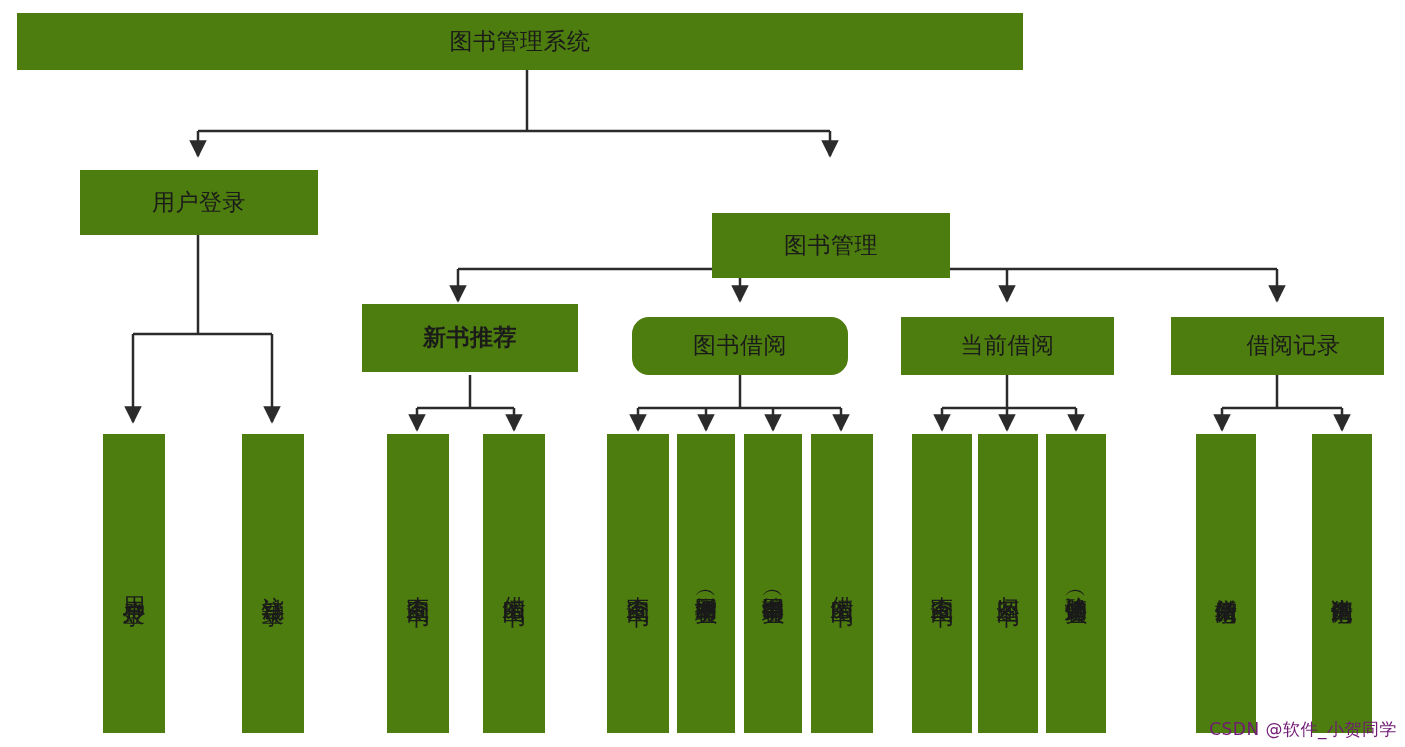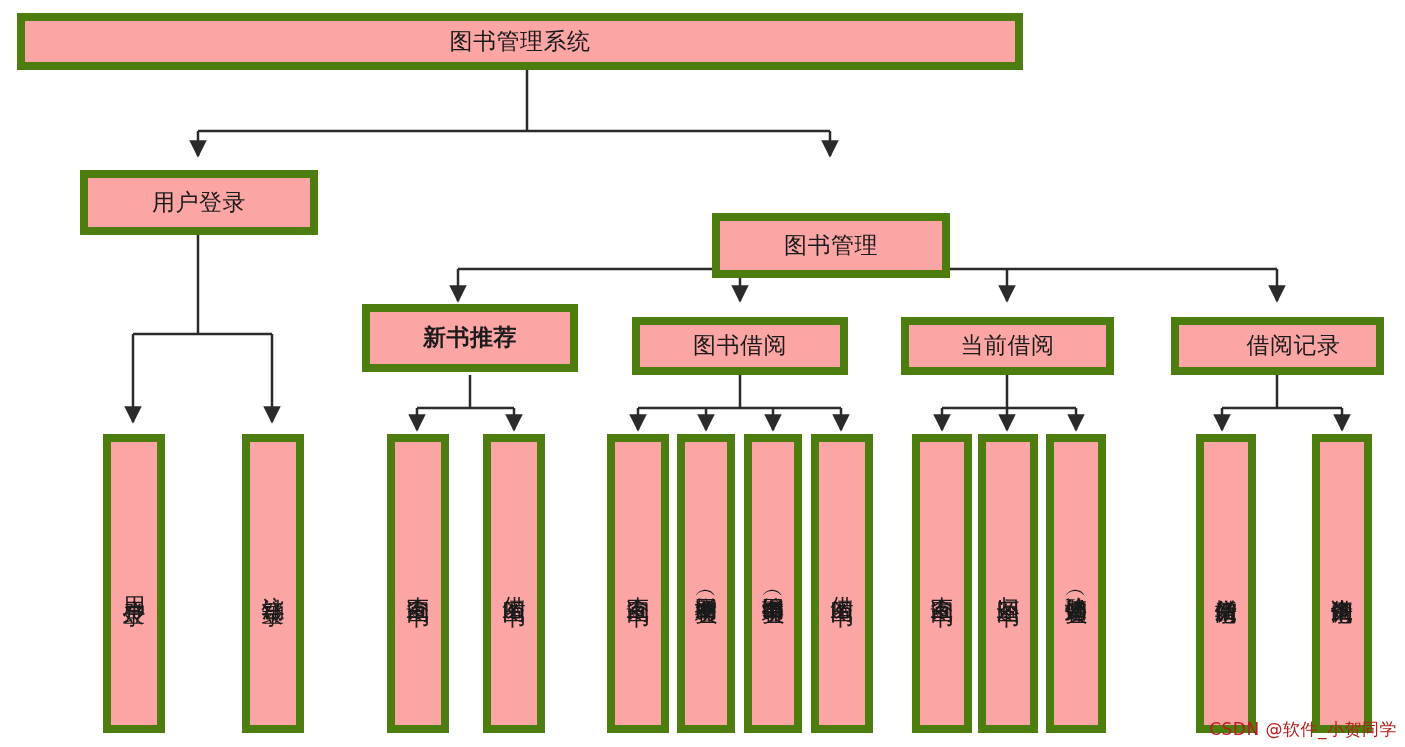--- a/index.html
+++ b/index.html
@@ -19,21 +19,21 @@
     position: absolute;
     left: 0;
     top: 0;
     width: 1405px;
     height: 747px;
   }
   .node {
     position: absolute;
     box-sizing: border-box;
     border: 8px solid #4d7c0f;
-    background: #fca5a5;
+    background: #4d7c0f;
     display: flex;
     align-items: center;
     justify-content: center;
     color: #1a1a1a;
   }
   .node-h {
     font-size: 23px;
     line-height: 1.1;
     letter-spacing: 0.5px;
     white-space: nowrap;
@@ -49,21 +49,21 @@
   }
   .node-v.tight {
     letter-spacing: 1px;
     font-size: 22px;
   }
   .watermark {
     position: absolute;
     right: 8px;
     bottom: 6px;
     font-size: 17px;
-    color: #b91c1c;
+    color: #701a75;
     letter-spacing: 0.5px;
     white-space: nowrap;
     pointer-events: none;
   }
 </style>
 </head>
 <body>
 
 <div id="canvas">
 
@@ -125,21 +125,21 @@
   <div class="node node-h" style="left:80px; top:170px; width:238px; height:65px;">
     <span>用户登录</span>
   </div>
   <div class="node node-h" style="left:712px; top:170px; width:238px; height:65px;margin-top:43px;">
     <span>图书管理</span>
   </div>
 
   <div class="node node-h" style="left:362px; top:304px; width:216px; height:68px;font-weight:bold;">
     <span>新书推荐</span>
   </div>
-  <div class="node node-h" style="left:632px; top:317px; width:216px; height:58px;">
+  <div class="node node-h" style="left:632px; top:317px; width:216px; height:58px;border-radius:17px;">
     <span>图书借阅</span>
   </div>
   <div class="node node-h" style="left:901px; top:317px; width:213px; height:58px;">
     <span>当前借阅</span>
   </div>
   <div class="node node-h" style="left:1171px; top:317px; width:213px; height:58px;padding-left:32px;">
     <span>借阅记录</span>
   </div>
 
   <div class="node node-v" style="left:103px; top:434px; width:62px; height:299px;">

